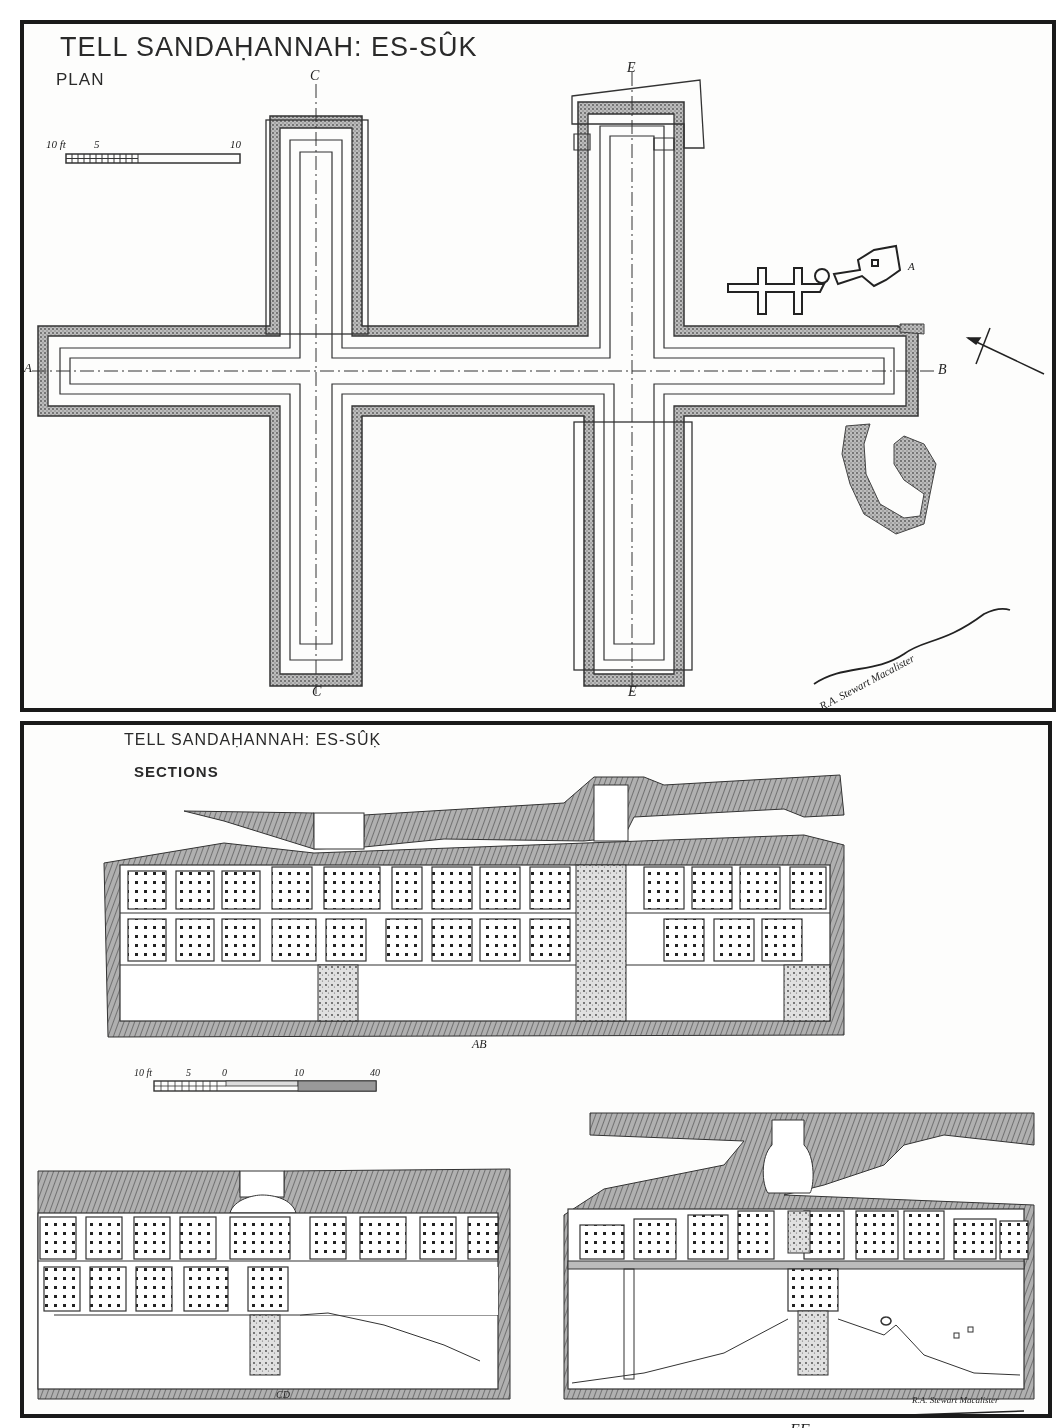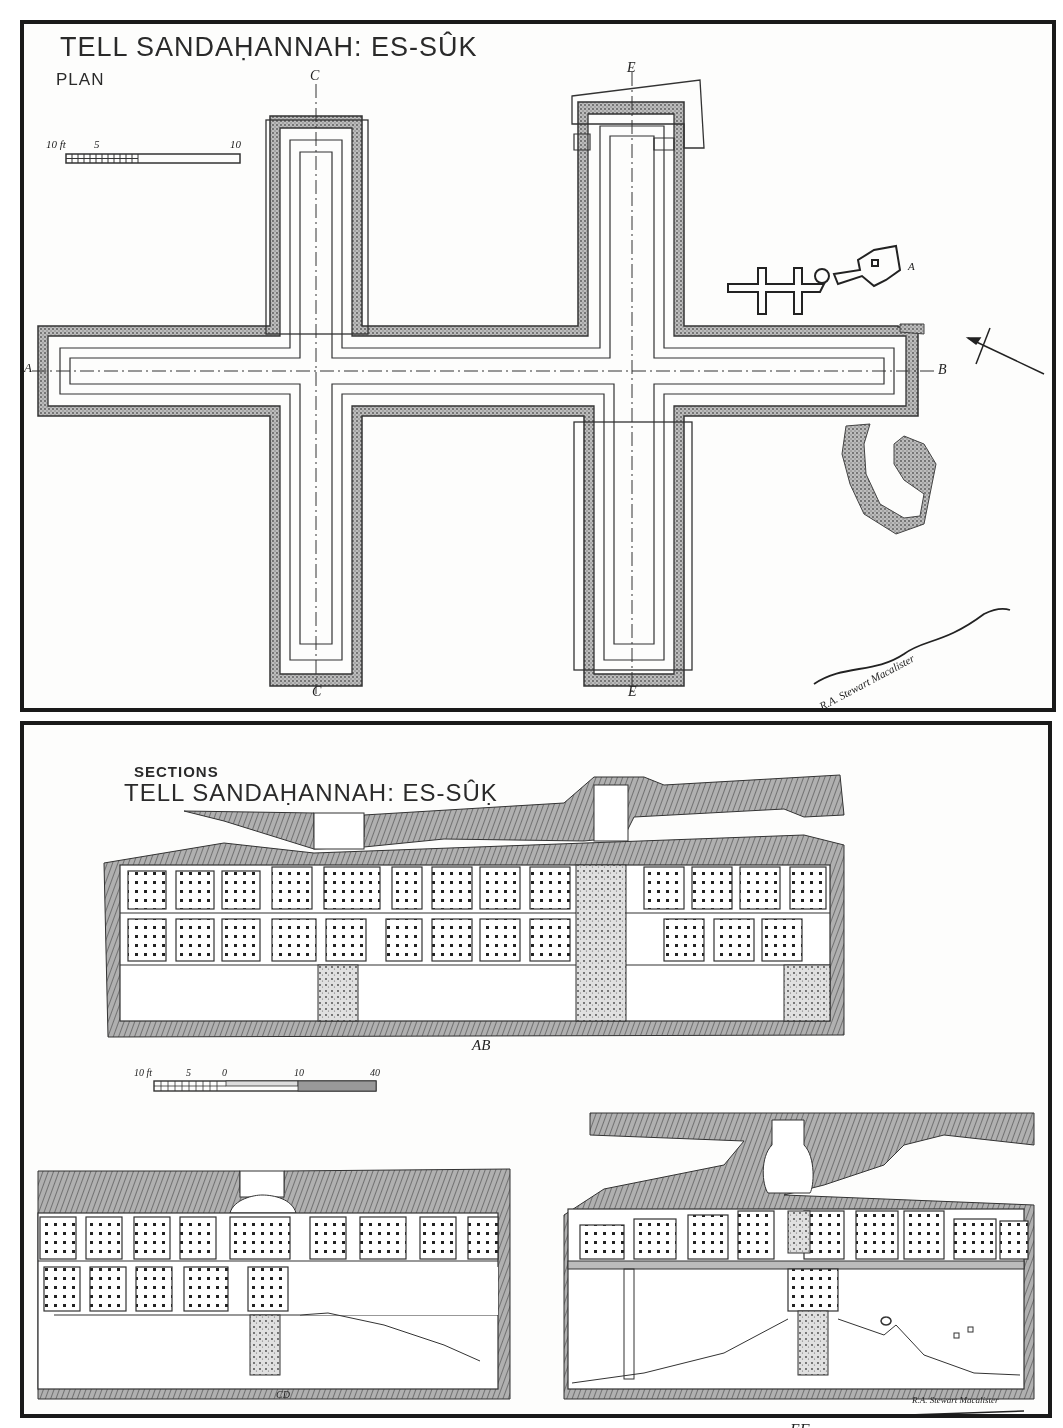--- a/index.html
+++ b/index.html
@@ -92,21 +92,21 @@
   <div class="lbl" style="left:914px; top:338px; font-size:14px;">B</div>
   <div class="lbl" style="left:286px; top:44px; font-size:14px;">C</div>
   <div class="lbl" style="left:288px; top:660px; font-size:14px;">C</div>
   <div class="lbl" style="left:603px; top:36px; font-size:14px;">E</div>
   <div class="lbl" style="left:604px; top:660px; font-size:14px;">E</div>
   <div class="lbl" style="left:884px; top:236px; font-size:11px;">A</div>
   <div class="lbl" style="left:790px; top:652px; font-size:11px; transform:rotate(-28deg);">R.A. Stewart Macalister</div>
 </div>
 
 <div id="sections-panel" class="panel">
-  <div class="title" style="left:100px; top:6px; font-size:24px;margin-top:48px;">TELL SANDAḤANNAH: ES-SÛḲ</div>
+  <div class="title" style="left:100px; top:6px; font-size:16px;">TELL SANDAḤANNAH: ES-SÛḲ</div>
   <div class="sub" style="left:110px; top:38px; font-size:15px;font-weight:bold;">SECTIONS</div>
 
   <svg width="1024" height="689" viewBox="0 0 1024 689">
     <defs>
       <pattern id="hatch2" width="5" height="5" patternUnits="userSpaceOnUse" patternTransform="rotate(20)">
         <rect width="5" height="5" fill="#b0b0b0"></rect>
         <line x1="0" y1="0" x2="0" y2="5" stroke="#555" stroke-width="1.4"></line>
       </pattern>
       <pattern id="dots" width="9" height="9" patternUnits="userSpaceOnUse">
         <rect width="9" height="9" fill="#fff"></rect>
@@ -232,21 +232,21 @@
       <path d="M548,658 L620,648 L700,628 L764,594 M814,594 L860,610 L872,600 L900,630 L950,648 L996,650" stroke="#333" fill="none"></path>
       <rect x="600" y="544" width="10" height="110" fill="none" stroke="#333"></rect>
       <path d="M862,592 a5,4 0 1,0 0.1,0" fill="none" stroke="#333" stroke-width="1.5"></path>
       <rect x="930" y="608" width="5" height="5" fill="none" stroke="#333"></rect>
       <rect x="944" y="602" width="5" height="5" fill="none" stroke="#333"></rect>
     </g>
 
     <path d="M884,690 L1000,686" stroke="#222" stroke-width="1.5" fill="none"></path>
   </svg>
 
-  <div class="lbl" style="left:448px; top:312px; font-size:15px;">AB</div>
+  <div class="lbl" style="left:448px; top:312px; font-size:12px;">AB</div>
   <div class="lbl" style="left:110px; top:342px; font-size:10px;">10 ft</div>
   <div class="lbl" style="left:162px; top:342px; font-size:10px;">5</div>
   <div class="lbl" style="left:198px; top:342px; font-size:10px;">0</div>
   <div class="lbl" style="left:270px; top:342px; font-size:10px;">10</div>
   <div class="lbl" style="left:346px; top:342px; font-size:10px;">40</div>
   <div class="lbl" style="left:252px; top:664px; font-size:10px;">CD</div>
   <div class="lbl" style="left:766px; top:696px; font-size:16px;">EF</div>
   <div class="lbl" style="left:888px; top:670px; font-size:9px;">R.A. Stewart Macalister</div>
 </div>
 

